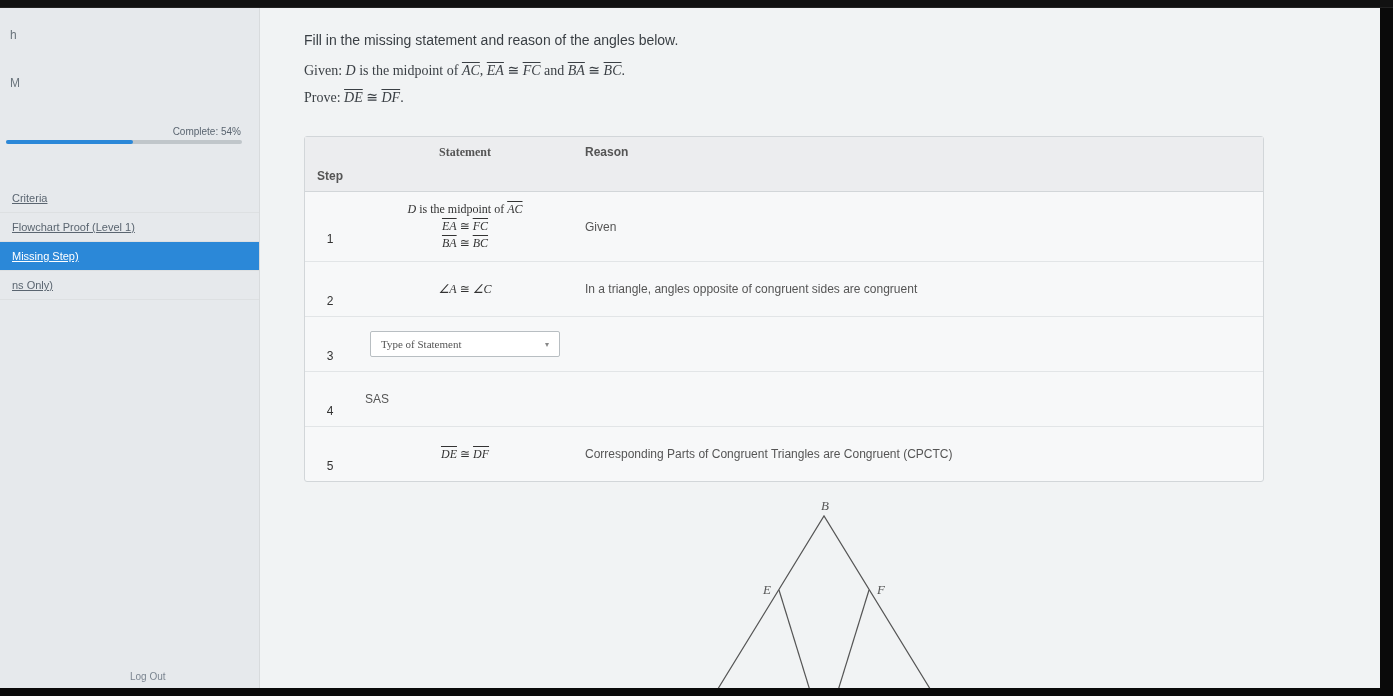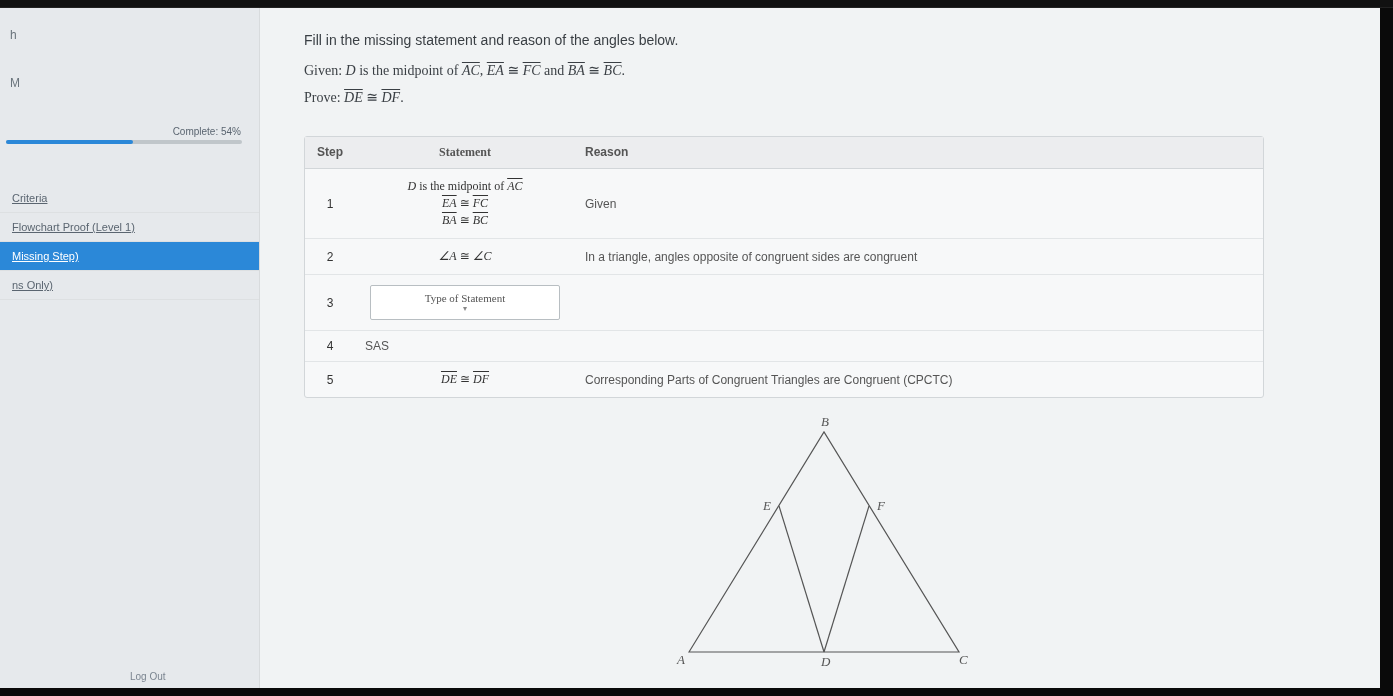--- a/index.html
+++ b/index.html
@@ -23,25 +23,25 @@
   .main { flex: 1; background: #f1f3f4; padding: 24px 36px 10px 44px; color: #333; overflow: hidden; }
   .prompt { font-size: 14px; color: #3a3f44; margin-bottom: 14px; }
   .given, .prove { font-size: 14px; color: #3a3f44; margin-bottom: 10px; font-family: 'Times New Roman', serif; }
   .mathit { font-style: italic; font-family: 'Times New Roman', serif; }
   .ov { text-decoration: overline; }
 
   .proof-table { margin-top: 30px; width: 960px; border: 1px solid #d2d6d9; border-radius: 3px; background: #f7f8f9; font-size: 12px; }
   .proof-table .hdr { display: flex; background: #ecedef; border-bottom: 1px solid #d2d6d9; font-weight: bold; color: #555; }
   .proof-table .row { display: flex; border-bottom: 1px solid #e2e5e7; align-items: center; }
   .proof-table .row:last-child { border-bottom: none; }
-  .col-step { width: 50px; text-align: center; padding: 8px 4px; }
+  .col-step { width: 50px; text-align: center; padding: 8px 4px; margin-top: 24px; }
   .col-stmt { width: 220px; text-align: center; padding: 8px 4px; font-family: 'Times New Roman', serif; }
   .col-reason { flex: 1; padding: 8px 10px; color: #555; }
   .col-stmt .line { display: block; margin: 2px 0; }
-  .type-select { border: 1px solid #b8bec2; background: #fff; padding: 6px 10px; width: 190px; text-align: left; font-size: 11px; color: #555; cursor: pointer; display: flex; justify-content: space-between; align-items: center; border-radius: 2px; margin: 2px auto; flex-direction: column; }
+  .type-select { border: 1px solid #b8bec2; background: #fff; padding: 6px 10px; width: 190px; text-align: left; font-size: 11px; color: #555; cursor: pointer; display: flex; justify-content: space-between; align-items: center; border-radius: 2px; margin: 2px auto; }
   .type-select .caret { font-size: 8px; color: #888; }
 
   .figure { margin: 14px auto 0 auto; width: 330px; }
 </style>
 </head>
 <body>
 
 <div class="screen">
   <div class="browser-bar"></div>
   <div class="app">

